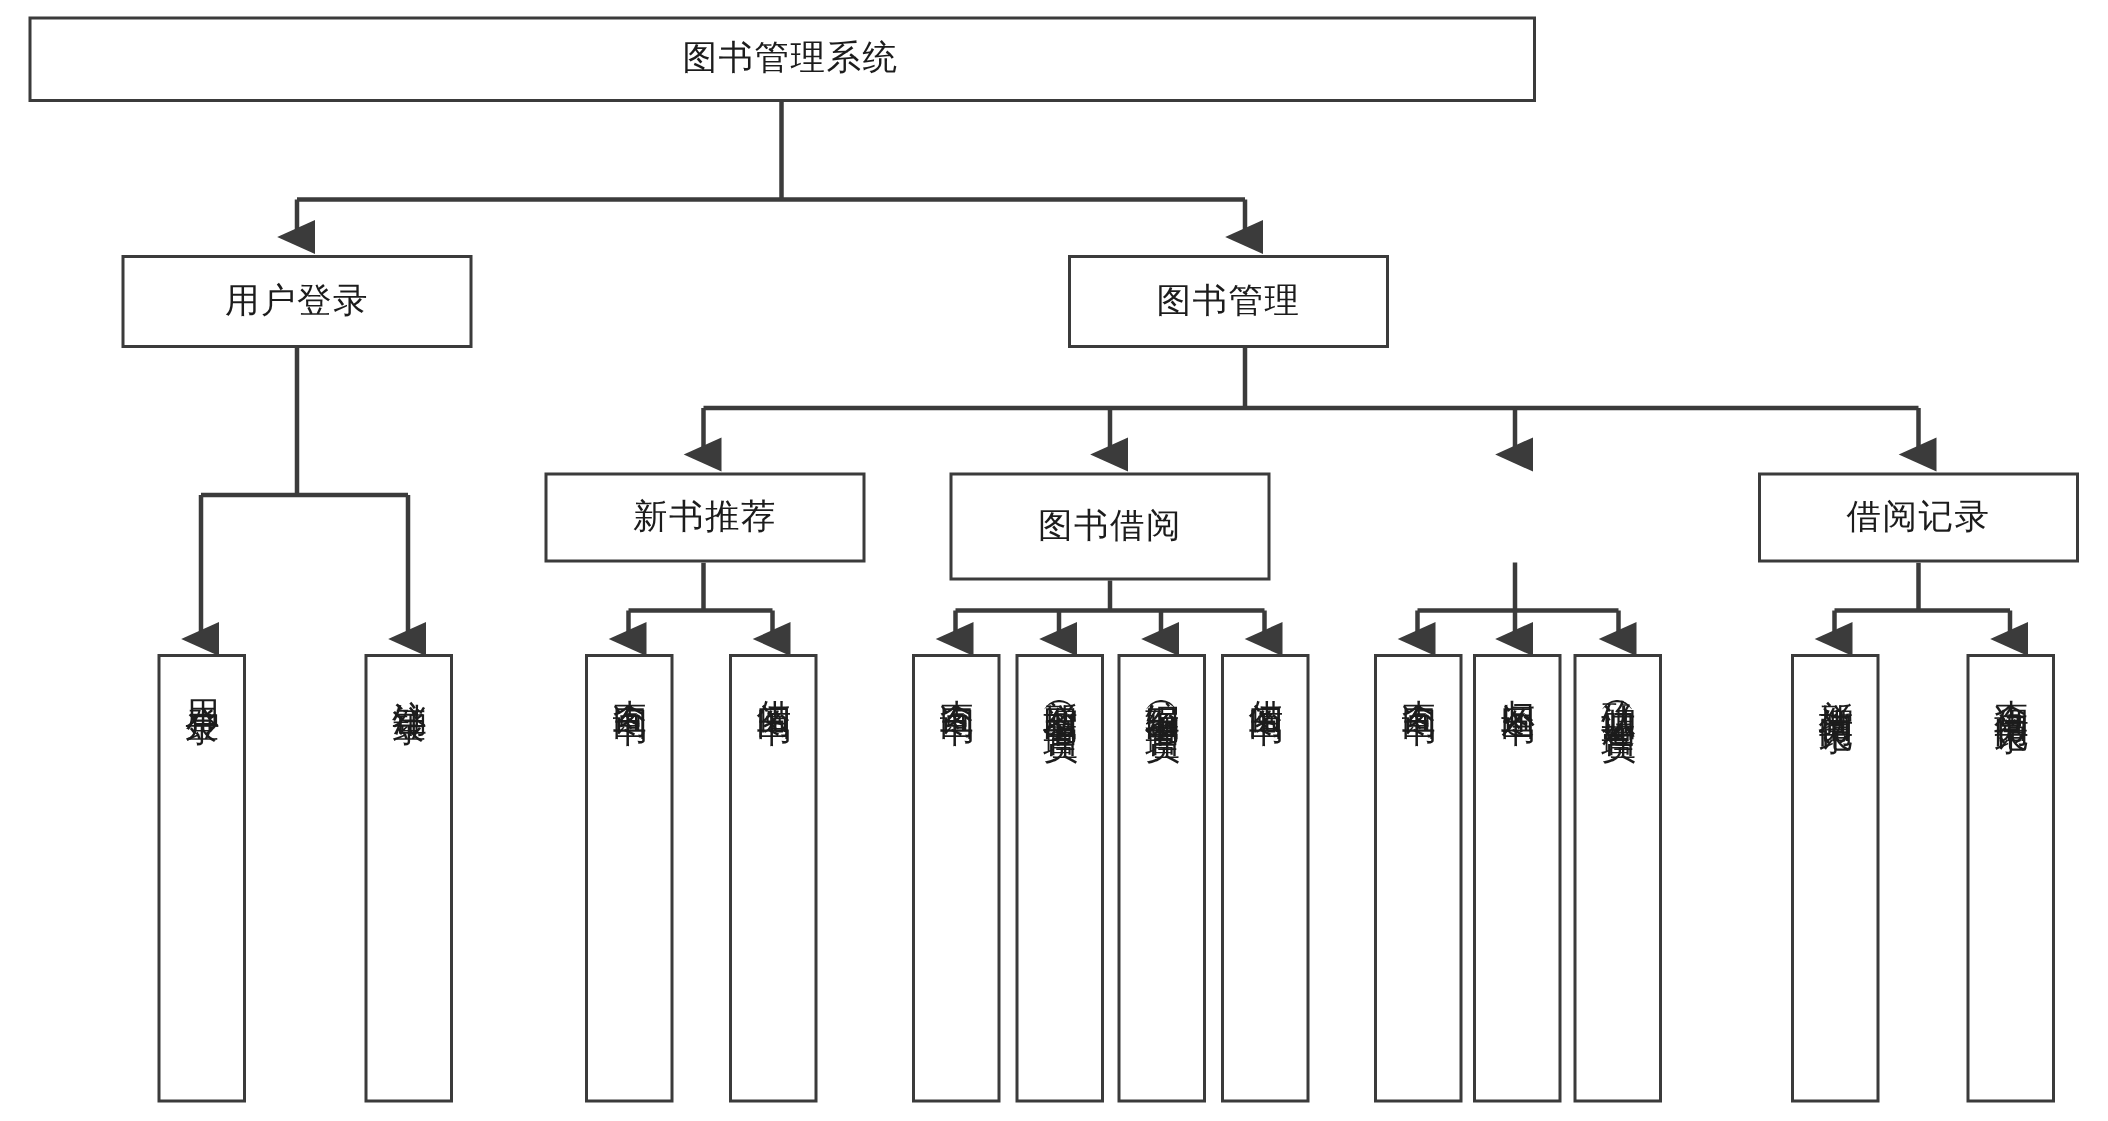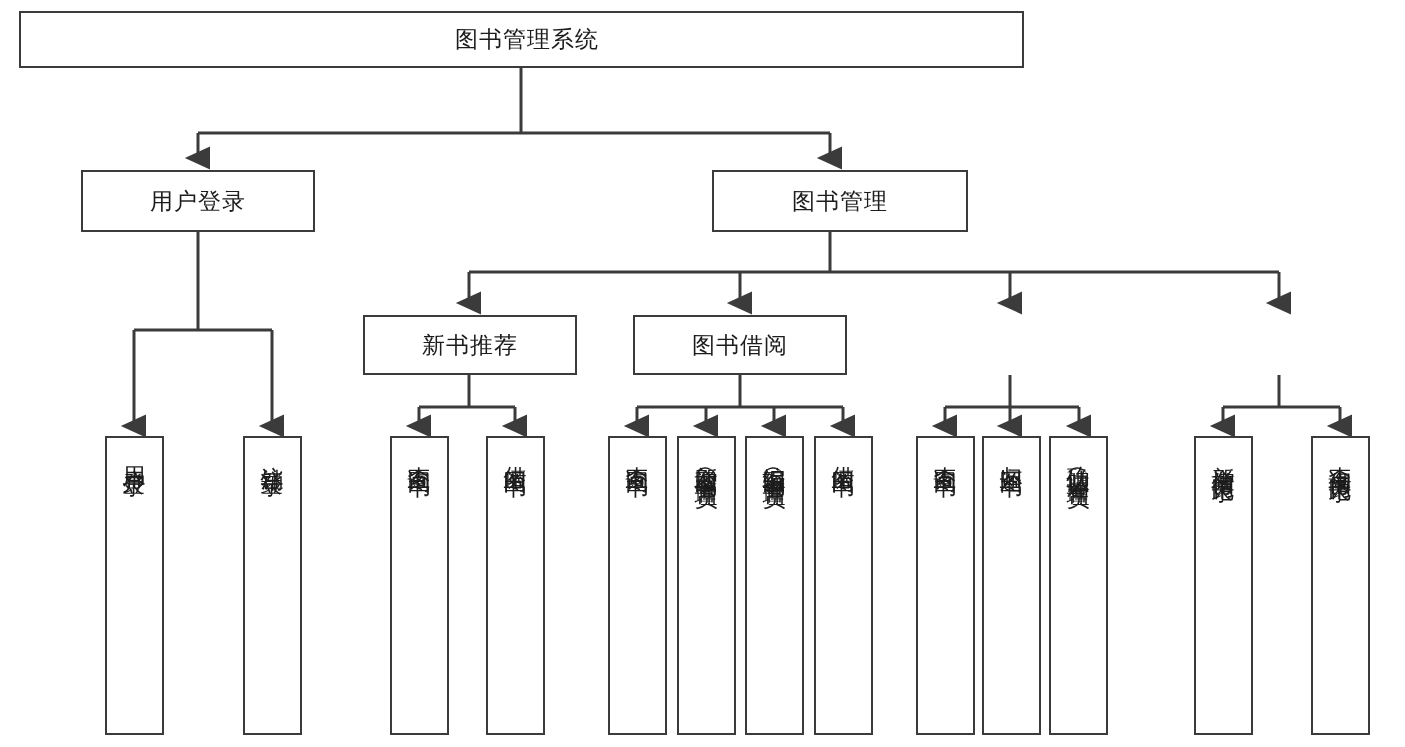--- a/index.html
+++ b/index.html
@@ -124,29 +124,32 @@
     </g>
   </svg>
 
   <div class="node" style="left:19px; top:11px; width:1005px; height:57px;padding-left:11px;">
     <span class="node-label">图书管理系统</span>
   </div>
 
   <div class="node" style="left:81px; top:170px; width:234px; height:62px;">
     <span class="node-label">用户登录</span>
   </div>
-  <div class="node" style="left:712px; top:170px; width:256px; height:62px;text-align:center;">
+  <div class="node" style="left:712px; top:170px; width:214px; height:62px;text-align:center;">
     <span class="node-label">图书管理</span>
   </div>
 
   <div class="node" style="left:363px; top:315px; width:214px; height:60px;">
     <span class="node-label">新书推荐</span>
   </div>
-  <div class="node" style="left:633px; top:315px; width:214px; height:60px;">
+  <div class="node" style="left:633px; top:315px; width:214px; height:72px;">
     <span class="node-label">图书借阅</span>
+  </div>
+  <div class="node" style="left:1172px; top:315px; width:214px; height:60px;">
+    <span class="node-label">借阅记录</span>
   </div>
 
   <div class="node leaf" style="left:105px; top:436px; width:59px; height:299px;">
     <span class="node-label">用户登录</span>
   </div>
   <div class="node leaf" style="left:243px; top:436px; width:59px; height:299px;">
     <span class="node-label">注销登录</span>
   </div>
 
   <div class="node leaf" style="left:390px; top:436px; width:59px; height:299px;">

